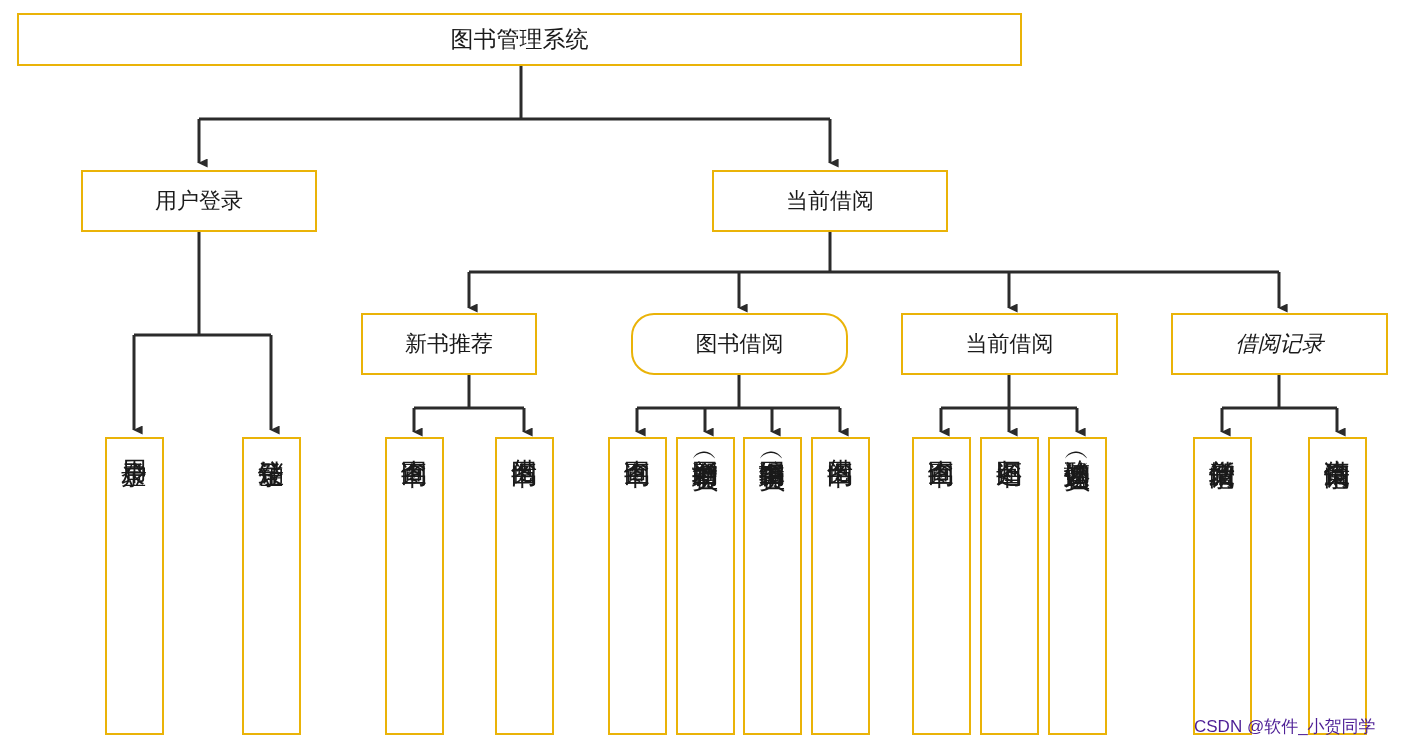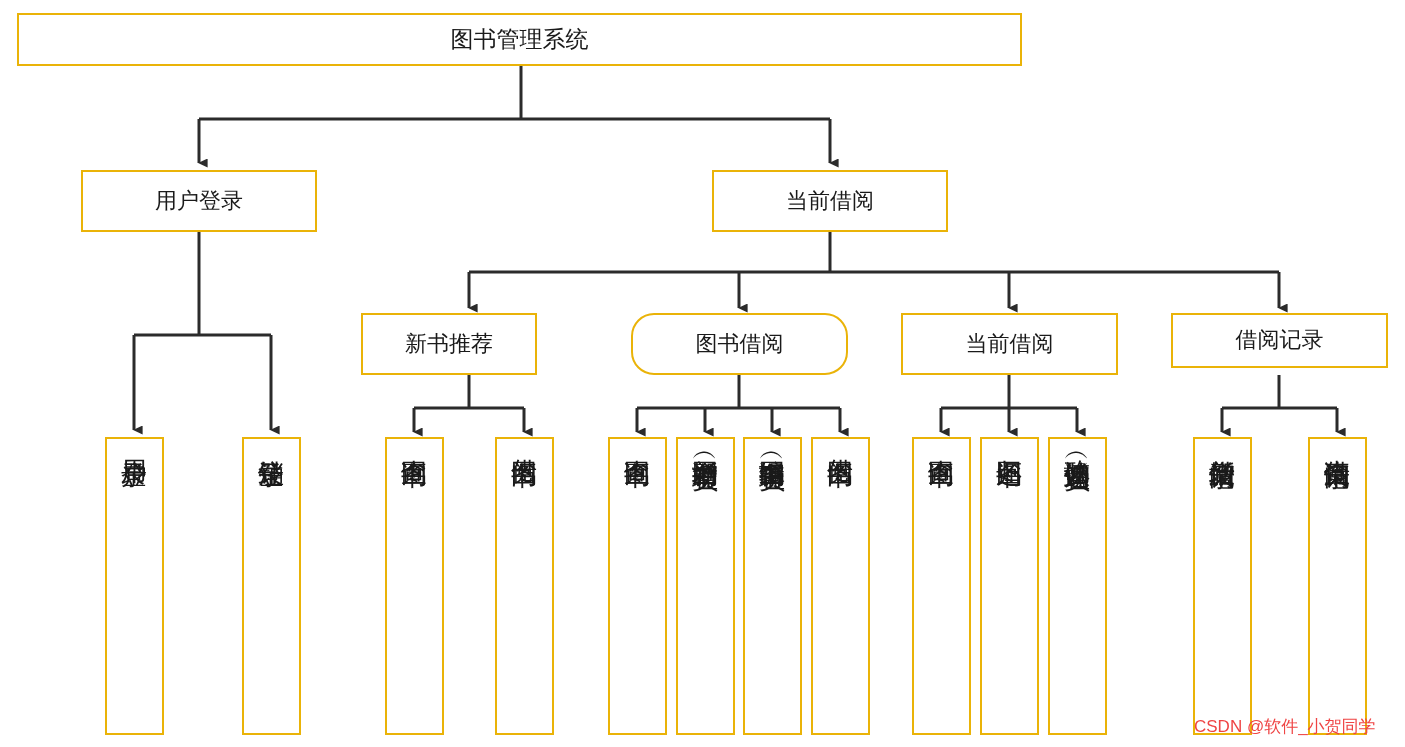--- a/index.html
+++ b/index.html
@@ -55,21 +55,21 @@
   .node-leaf .node-label {
     font-size: 26px;
     writing-mode: vertical-rl;
     text-orientation: upright;
     letter-spacing: 1px;
     line-height: 1;
     white-space: nowrap;
   }
   .watermark {
     position: absolute;
-    color: #ef4444;
+    color: #4c1d95;
     font-size: 17px;
     font-family: "Liberation Sans", "DejaVu Sans", sans-serif;
     white-space: nowrap;
     pointer-events: none;
   }
 </style>
 </head>
 <body>
 
 <div id="diagram-root">
@@ -138,21 +138,21 @@
 
   <div class="node-box node-mid" style="left:361px; top:313px; width:176px; height:62px;">
     <span class="node-label">新书推荐</span>
   </div>
   <div class="node-box node-mid" style="left:631px; top:313px; width:217px; height:62px;border-radius:23px;">
     <span class="node-label">图书借阅</span>
   </div>
   <div class="node-box node-mid" style="left:901px; top:313px; width:217px; height:62px;">
     <span class="node-label">当前借阅</span>
   </div>
-  <div class="node-box node-mid" style="left:1171px; top:313px; width:217px; height:55px;">
+  <div class="node-box node-mid" style="left:1171px; top:313px; width:217px; height:62px;font-style:italic;">
     <span class="node-label">借阅记录</span>
   </div>
 
   <div class="node-box node-leaf" style="left:105px; top:437px; width:59px; height:298px;">
     <span class="node-label">用户登录</span>
   </div>
   <div class="node-box node-leaf" style="left:242px; top:437px; width:59px; height:298px;">
     <span class="node-label">注销登录</span>
   </div>
 

